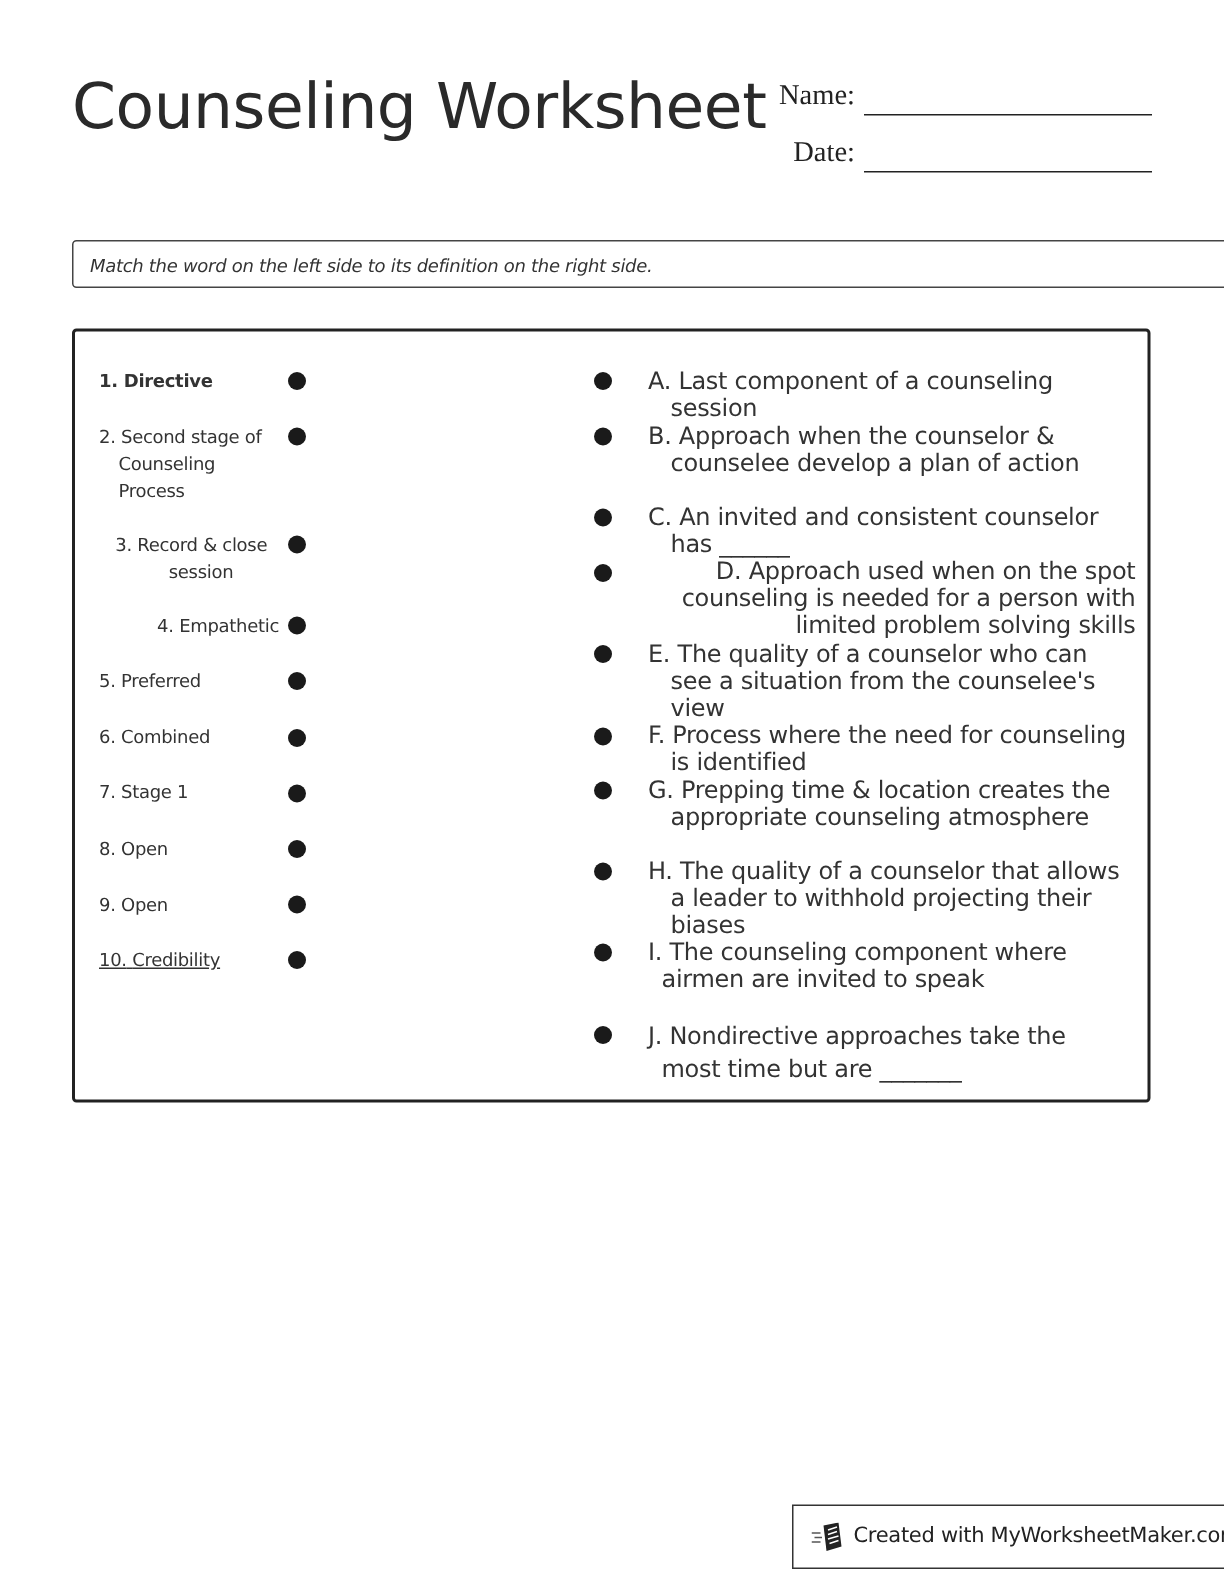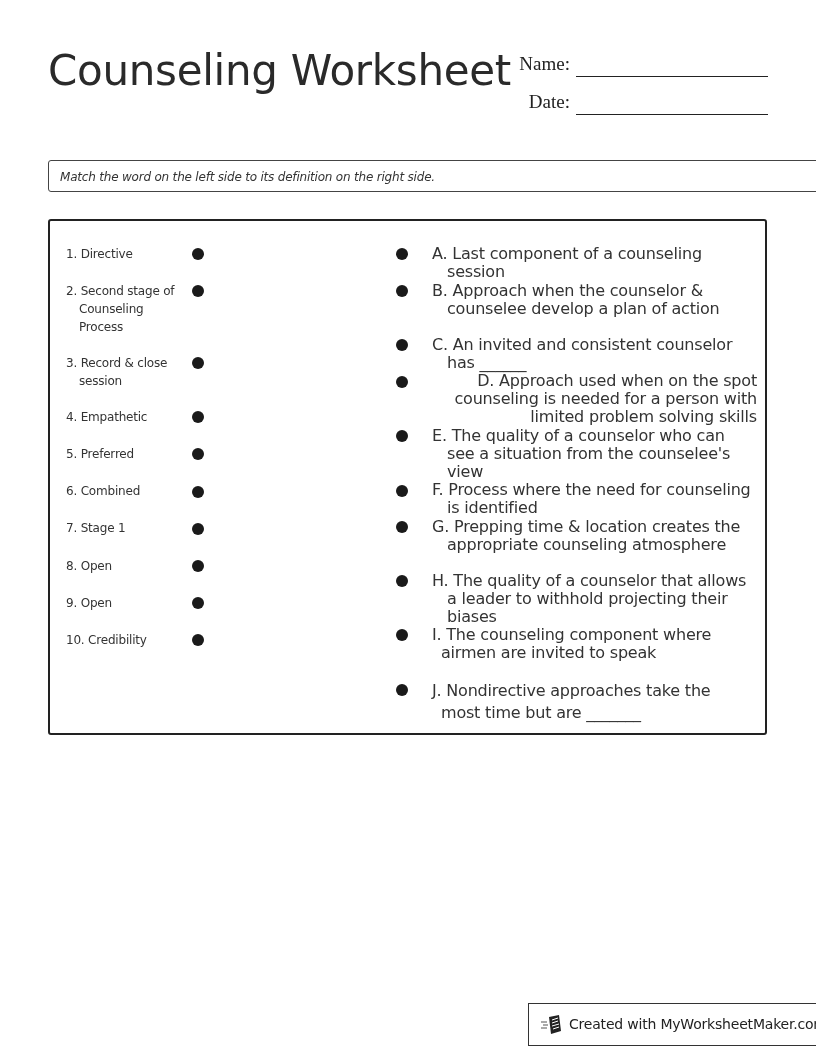--- a/index.html
+++ b/index.html
@@ -42,48 +42,48 @@
   <span class="lbl">Date:</span>
 </div>
 <div class="line" style="left:576px; top:114px; width:192px;"></div>
 
 <div class="instr">
   <span>Match the word on the left side to its definition on the right side.</span>
 </div>
 
 <div class="box"></div>
 
-<div class="litem" style="top:245px;"><span>1.</span> <span>Directive</span></div>
+<div class="litem" style="top:245px;font-weight:bold;"><span>1.</span> <span>Directive</span></div>
 <div class="dot" style="left:192px; top:248px;"></div>
 
 <div class="litem wrap" style="top:282px; width:110px;"><span>2.</span> <span>Second stage of Counseling Process</span></div>
 <div class="dot" style="left:192px; top:285px;"></div>
 
-<div class="litem wrap" style="top:354px; width:110px;"><span>3.</span> <span>Record &amp; close session</span></div>
+<div class="litem wrap" style="top:354px; width:110px;text-align:center;"><span>3.</span> <span>Record &amp; close session</span></div>
 <div class="dot" style="left:192px; top:357px;"></div>
 
-<div class="litem" style="top:408px;"><span>4.</span> <span>Empathetic</span></div>
+<div class="litem" style="top:408px;text-align:right;"><span>4.</span> <span>Empathetic</span></div>
 <div class="dot" style="left:192px; top:411px;"></div>
 
 <div class="litem" style="top:445px;"><span>5.</span> <span>Preferred</span></div>
 <div class="dot" style="left:192px; top:448px;"></div>
 
 <div class="litem" style="top:482px;"><span>6.</span> <span>Combined</span></div>
 <div class="dot" style="left:192px; top:486px;"></div>
 
 <div class="litem" style="top:519px;"><span>7.</span> <span>Stage 1</span></div>
 <div class="dot" style="left:192px; top:523px;"></div>
 
 <div class="litem" style="top:557px;"><span>8.</span> <span>Open</span></div>
 <div class="dot" style="left:192px; top:560px;"></div>
 
 <div class="litem" style="top:594px;"><span>9.</span> <span>Open</span></div>
 <div class="dot" style="left:192px; top:597px;"></div>
 
-<div class="litem" style="top:631px;"><span>10.</span> <span>Credibility</span></div>
+<div class="litem" style="top:631px;text-decoration:underline;"><span>10.</span> <span>Credibility</span></div>
 <div class="dot" style="left:192px; top:634px;"></div>
 
 <div class="dot" style="left:396px; top:248px;"></div>
 <div class="ritem" style="top:245px;"><span>A.</span> <span>Last component of a counseling session</span></div>
 
 <div class="dot" style="left:396px; top:285px;"></div>
 <div class="ritem" style="top:282px;"><span>B.</span> <span>Approach when the counselor &amp; counselee develop a plan of action</span></div>
 
 <div class="dot" style="left:396px; top:339px;"></div>
 <div class="ritem" style="top:336px;"><span>C.</span> <span>An invited and consistent counselor has ______</span></div>

